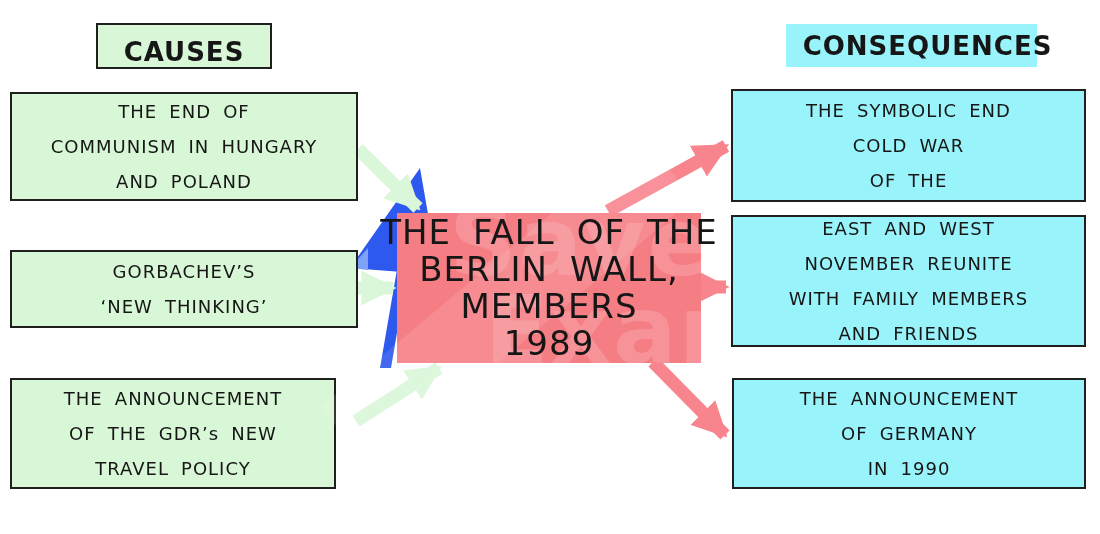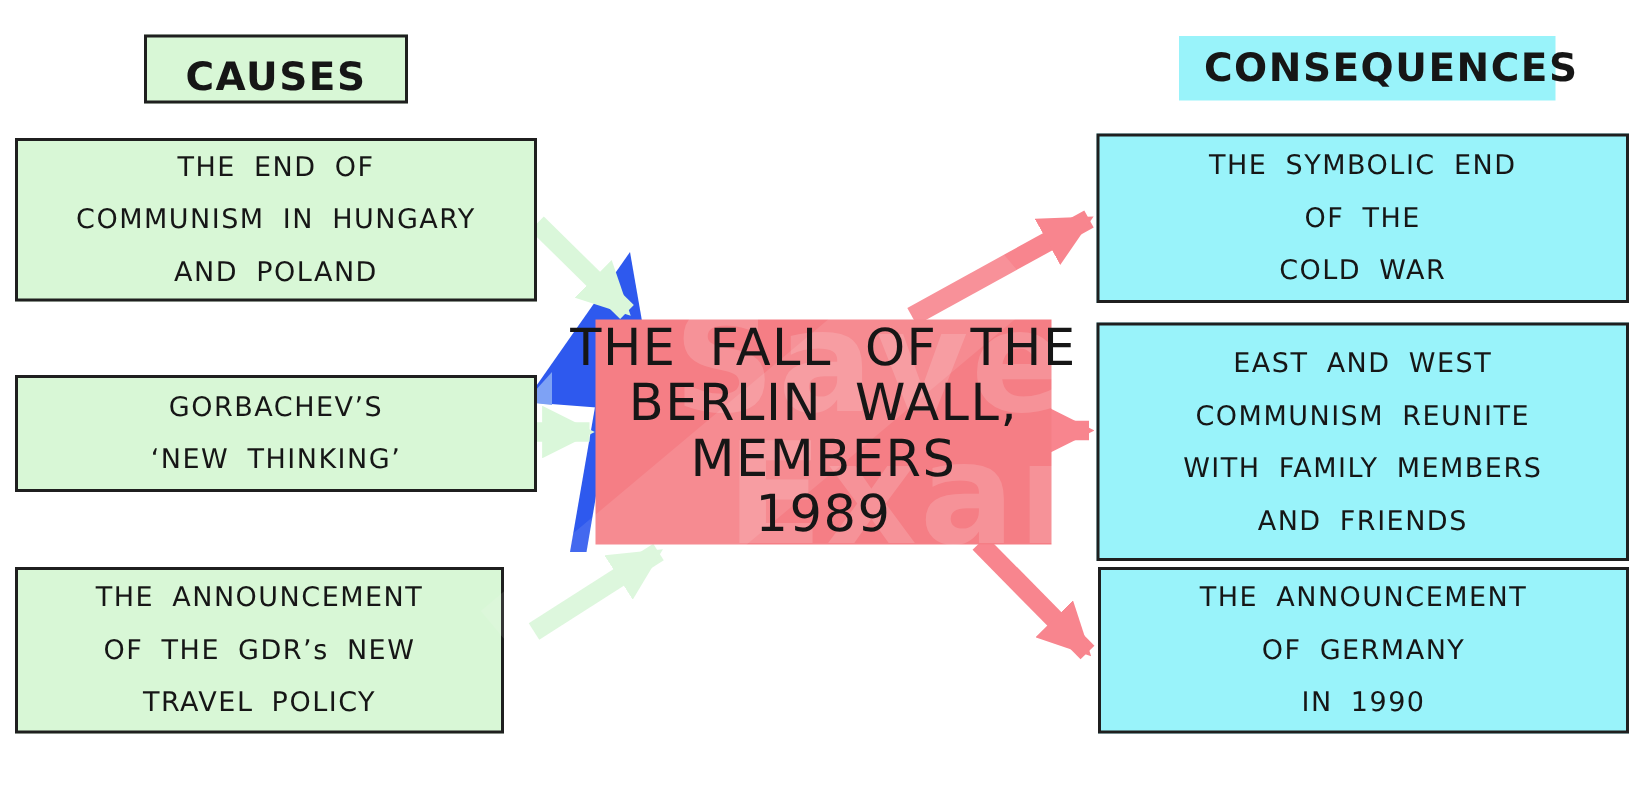--- a/index.html
+++ b/index.html
@@ -24,21 +24,21 @@
   .body-text{font-size:18px;line-height:35px;}
   .event-text{font-size:34px;line-height:37px;position:relative;z-index:1;}
   
   #hdr-causes{left:96px;top:23px;width:176px;height:46px;justify-content:flex-end;}
   #hdr-consequences{left:786px;top:24px;width:251px;height:43px;padding-left:32px;}
   #cause-1{left:10px;top:92px;width:348px;height:109px;}
   #cause-2{left:10px;top:250px;width:348px;height:78px;}
   #cause-3{left:10px;top:378px;width:326px;height:111px;}
   #event-box{left:397px;top:213px;width:304px;height:150px;}
   #consequence-1{left:731px;top:89px;width:355px;height:113px;}
-  #consequence-2{left:731px;top:215px;width:355px;height:159px;}
+  #consequence-2{left:731px;top:215px;width:355px;height:132px;}
   #consequence-3{left:732px;top:378px;width:354px;height:111px;}
   
   .wm-text{
     position:absolute;left:52px;top:-14px;z-index:0;
     font-weight:bold;font-size:94px;line-height:88px;letter-spacing:2px;
     color:rgba(255,255,255,0.16);white-space:nowrap;pointer-events:none;
   }
   .wm-slash{
     position:absolute;left:-100px;top:50px;width:420px;height:80px;z-index:0;
     background:rgba(255,255,255,0.10);transform:rotate(-40deg);
@@ -106,26 +106,26 @@
     <div>Exams</div>
   </div>
   <span class="ln event-text">THE FALL OF THE</span>
   <span class="ln event-text">BERLIN WALL,</span>
   <span class="ln event-text">MEMBERS</span>
   <span class="ln event-text">1989</span>
 </div>
 
 <div class="box cyan bordered body-text" id="consequence-1">
   <span class="ln">THE SYMBOLIC END</span>
+  <span class="ln">COLD WAR</span>
   <span class="ln">OF THE</span>
-  <span class="ln">COLD WAR</span>
 </div>
 <div class="box cyan bordered body-text" id="consequence-2">
   <span class="ln">EAST AND WEST</span>
-  <span class="ln">COMMUNISM REUNITE</span>
+  <span class="ln">NOVEMBER REUNITE</span>
   <span class="ln">WITH FAMILY MEMBERS</span>
   <span class="ln">AND FRIENDS</span>
 </div>
 <div class="box cyan bordered body-text" id="consequence-3">
   <span class="ln">THE ANNOUNCEMENT</span>
   <span class="ln">OF GERMANY</span>
   <span class="ln">IN 1990</span>
 </div>
 
 </body></html>

